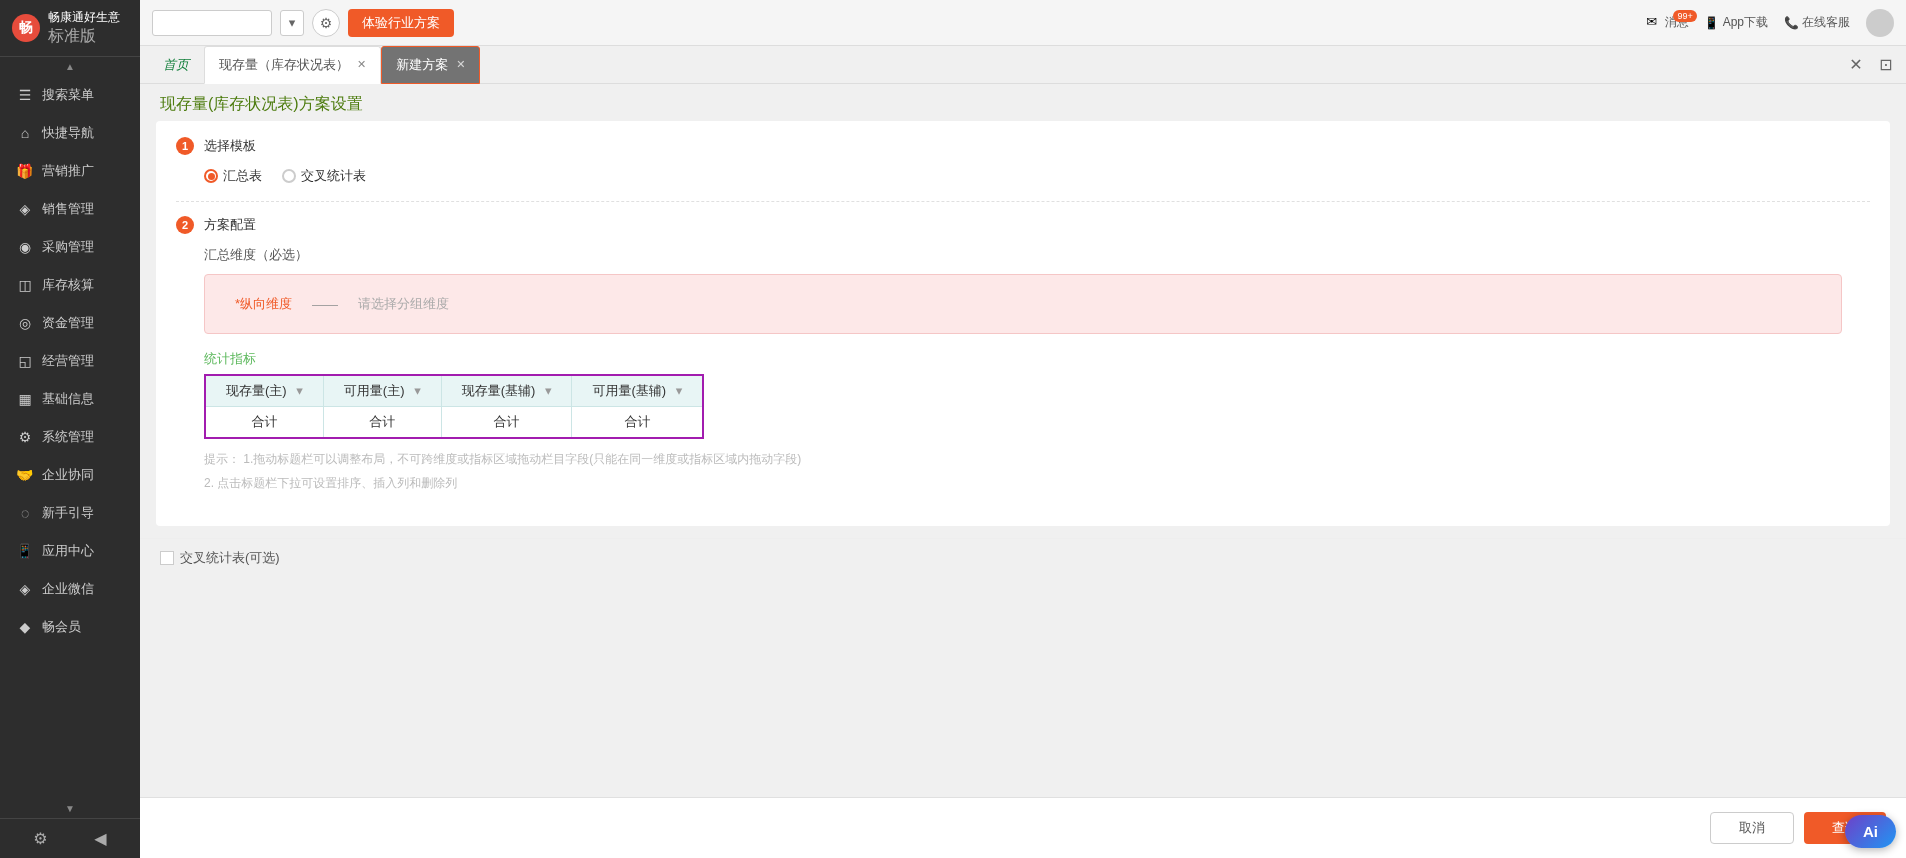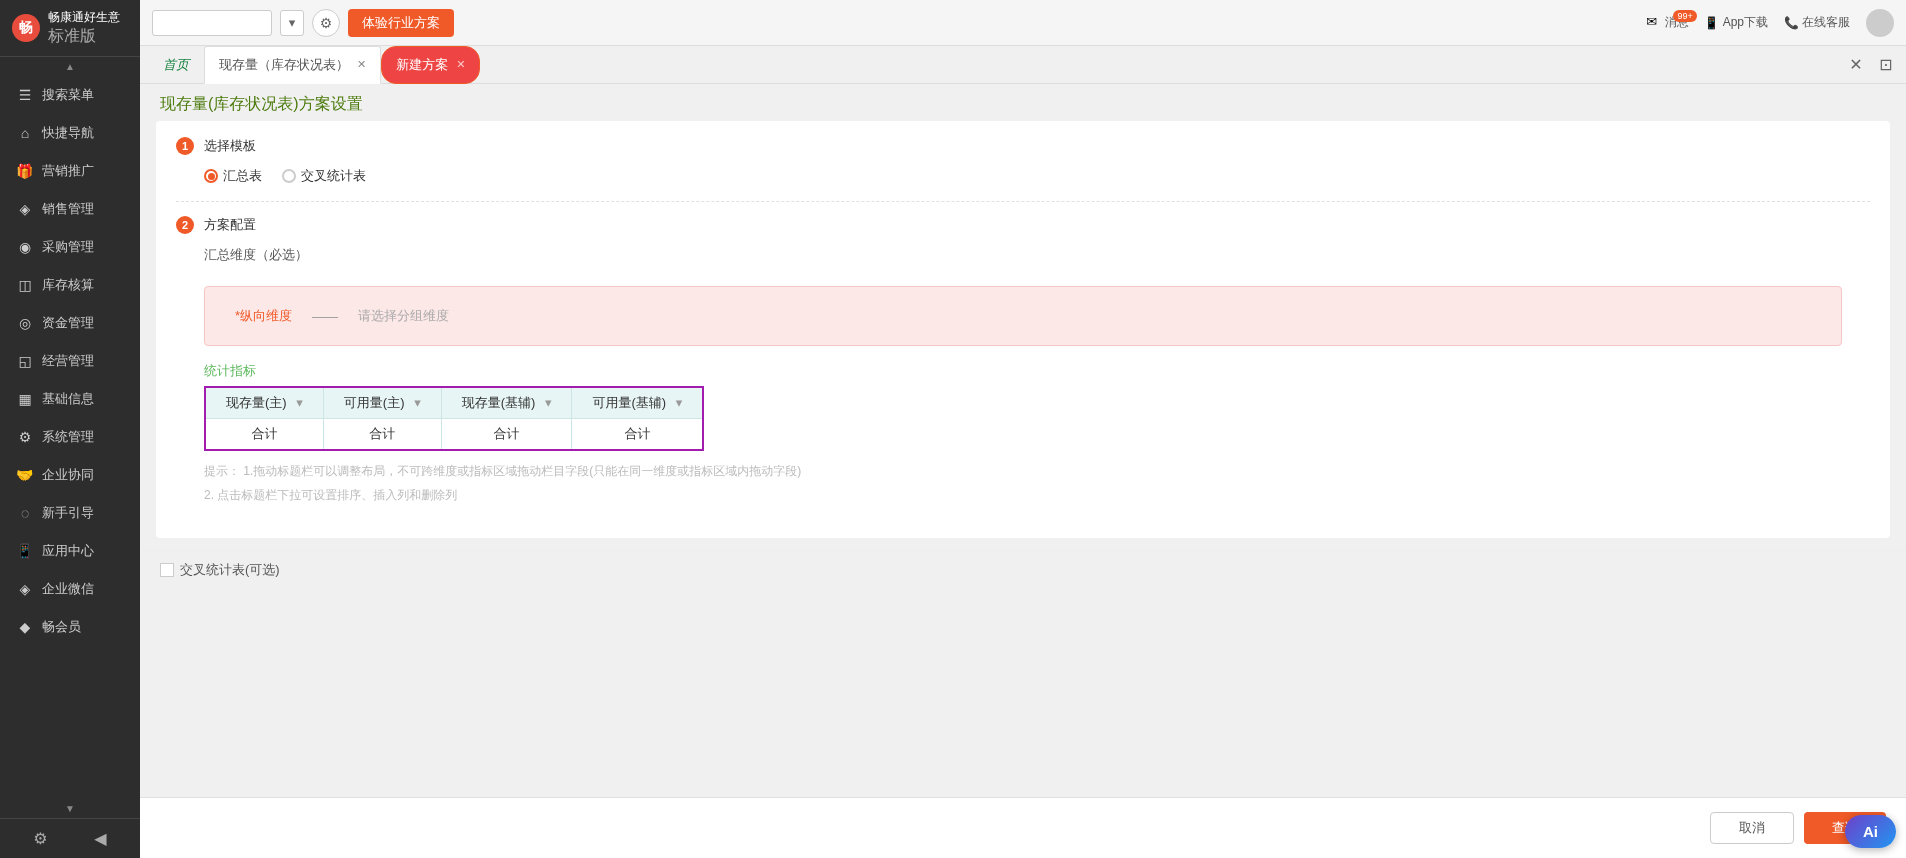--- a/index.html
+++ b/index.html
@@ -117,21 +117,21 @@
     .tab-item {
       display: flex; align-items: center; gap: 4px;
       padding: 8px 14px;
       font-size: 13px; cursor: pointer;
       border: 1px solid transparent;
       border-radius: 3px 3px 0 0;
       height: 38px;
     }
     .tab-item.home { color: #15803d; font-style: italic; }
     .tab-item.normal { color: #555; background: #fff; border-color: #ddd; border-bottom-color: #fff; }
-    .tab-item.active { color: #fff; background: #ef4444; border-color: #f05a28; border-radius: 15px; }
+    .tab-item.active { color: #fff; background: #737373; border-color: #f05a28; }
     .tab-item .tab-close { margin-left: 4px; font-size: 11px; opacity: 0.7; }
     .tabs-right {
       margin-left: auto; display: flex; align-items: center; gap: 6px;
     }
     .tabs-right .icon-btn {
       font-size: 16px; color: #666; cursor: pointer;
       width: 24px; height: 24px; display: flex; align-items: center; justify-content: center;
     }
 
     
@@ -182,21 +182,21 @@
     .radio-circle.selected { border-color: #f05a28; }
     .radio-circle.selected::after {
       content: ''; width: 7px; height: 7px;
       background: #f05a28; border-radius: 50%;
     }
     .radio-label { font-size: 13px; color: #333; }
 
     .divider { border: none; border-top: 1px dashed #e0e0e0; margin: 0 0 14px; }
 
     
-    .section-label { font-size: 13px; color: #555; margin-bottom: 22px; margin-left: 28px; }
+    .section-label { font-size: 13px; color: #555; margin-bottom: 10px; margin-left: 28px; }
 
     .dimension-area {
       background: #fde8e8;
       border: 1px solid #f5c6c6;
       border-radius: 4px;
       margin: 0 28px 16px;
       padding: 20px 30px;
       display: flex; align-items: center; gap: 20px;
     }
     .dim-required { color: #f05a28; font-size: 13px; }

